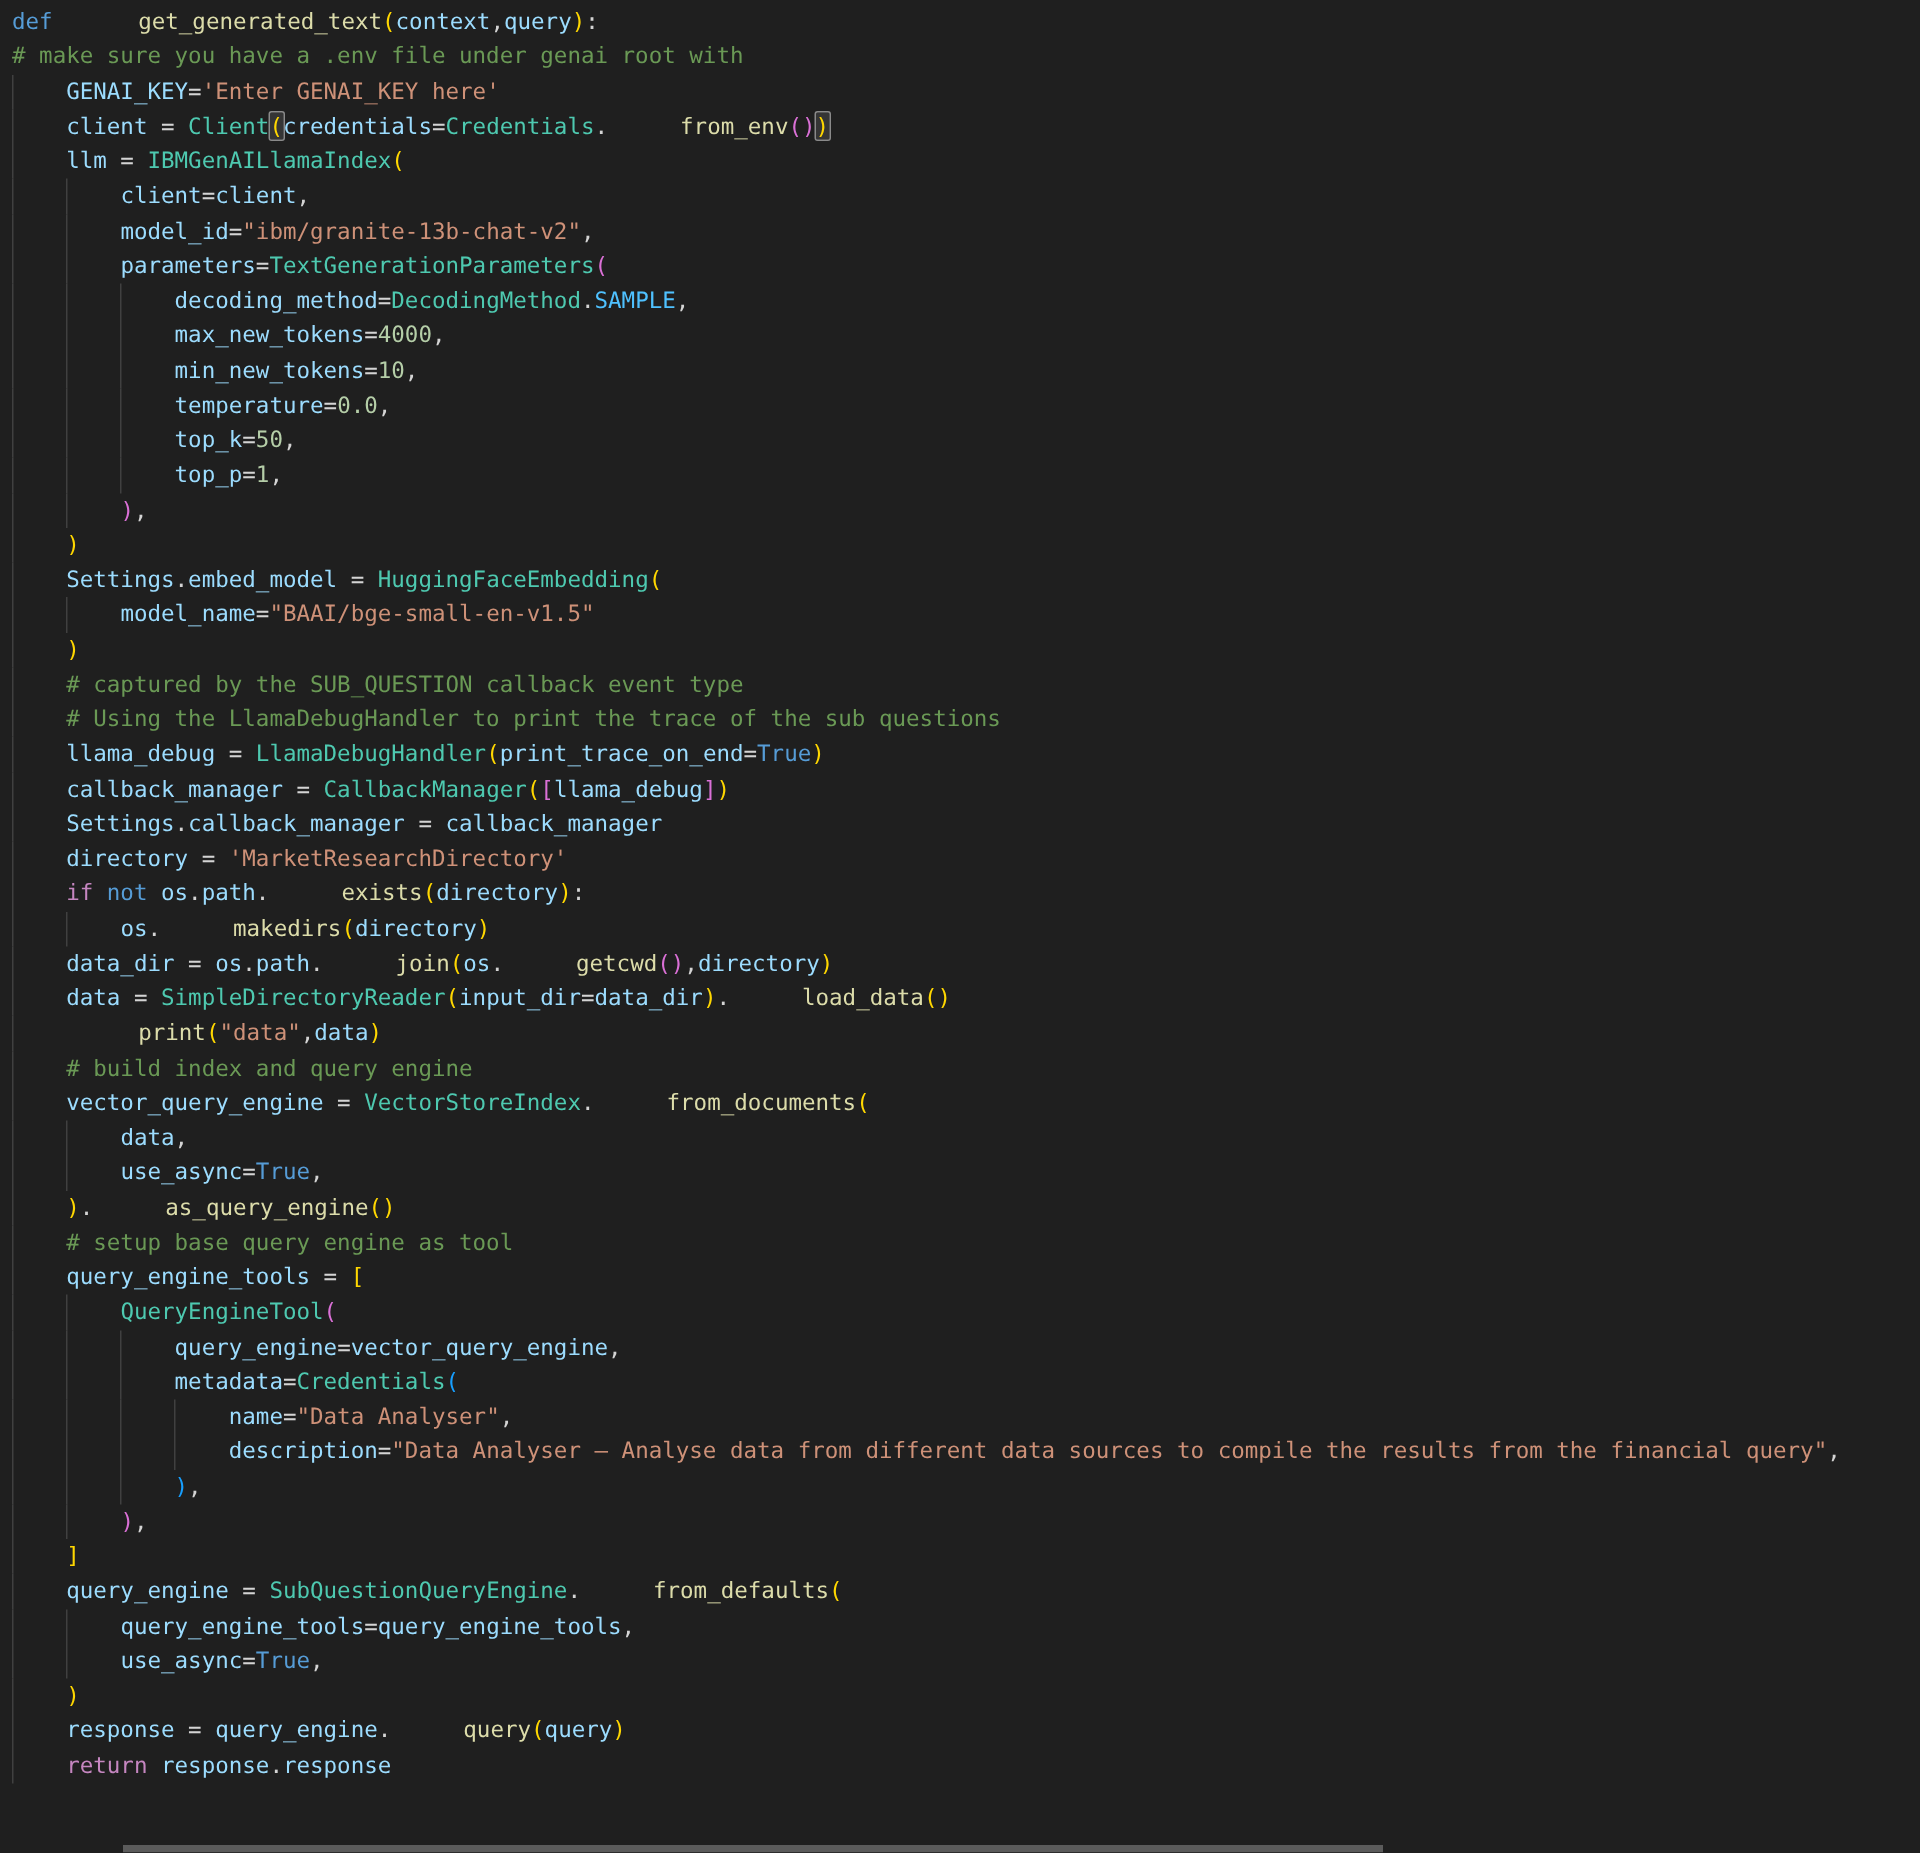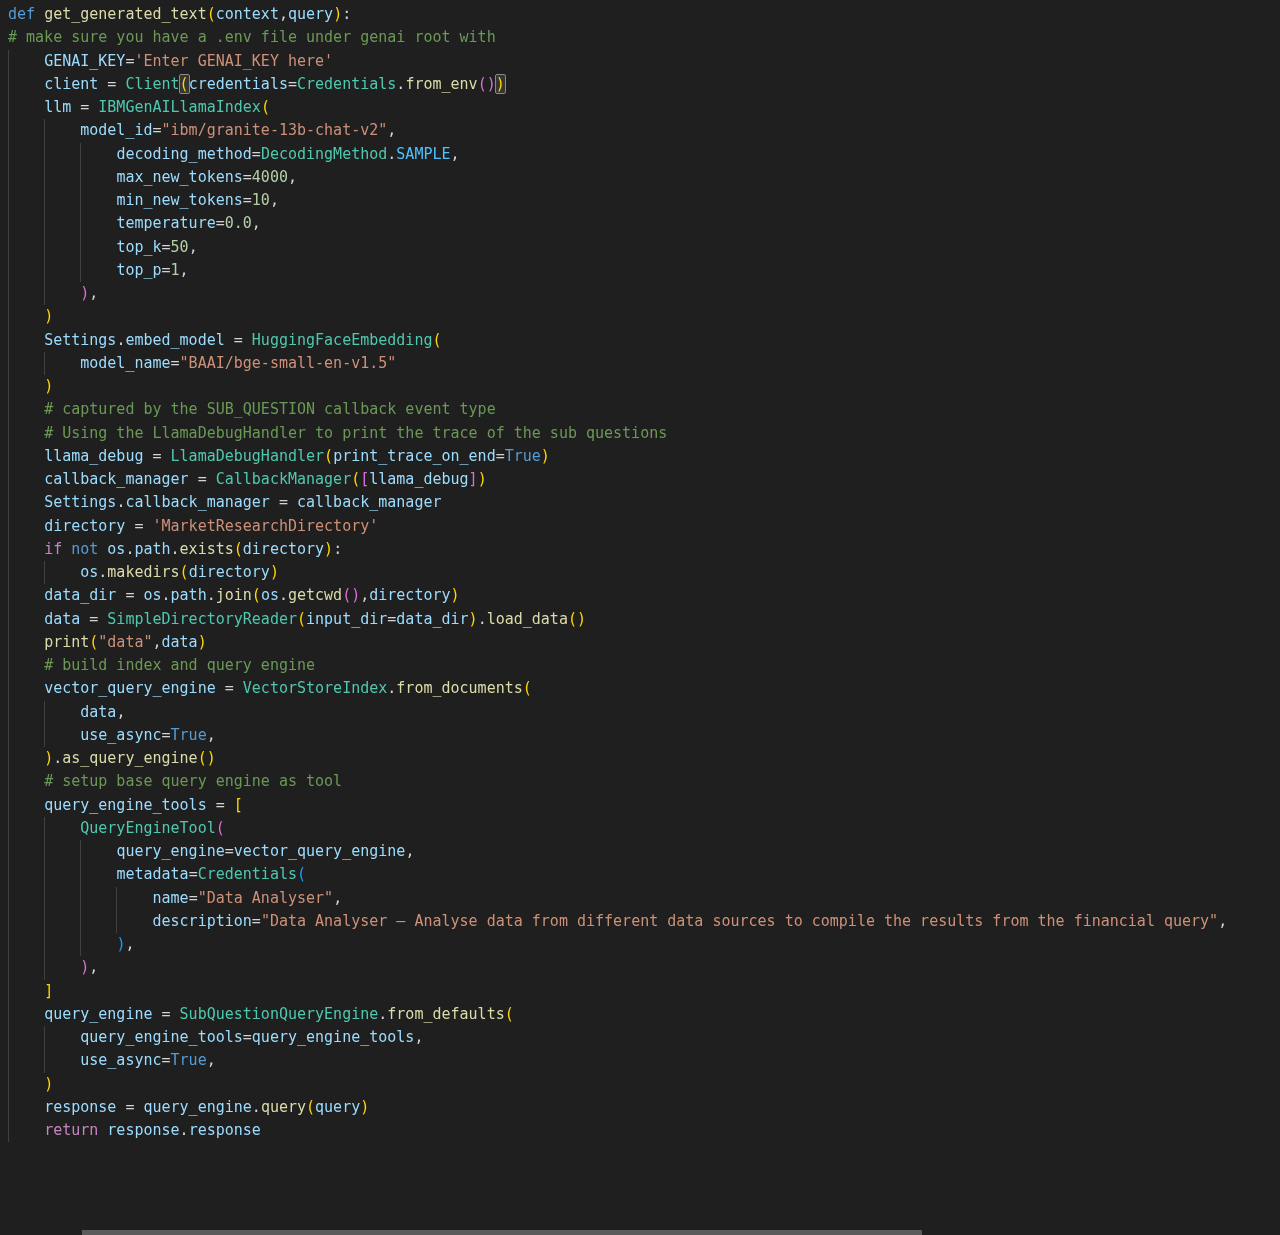--- a/index.html
+++ b/index.html
@@ -27,21 +27,21 @@
   }
   .guide {
     position: absolute;
     top: 0; bottom: 0;
     width: 1px;
     background: var(--guide);
   }
   .tk-c  { color: var(--c); }
   .tk-k  { color: var(--k); }
   .tk-kb { color: var(--kb); }
-  .tk-f  { color: var(--f); }
+  .tk-f  { color: var(--f); margin-left: 48px; }
   .tk-t  { color: var(--t); }
   .tk-v  { color: var(--v); }
   .tk-s  { color: var(--s); }
   .tk-n  { color: var(--n); }
   .tk-ct { color: var(--ct); }
   .tk-p  { color: var(--p); }
   .tk-b1 { color: var(--b1); }
   .tk-b2 { color: var(--b2); }
   .tk-b3 { color: var(--b3); }
   .match {
@@ -62,21 +62,23 @@
 </head>
 <body style="background: rgb(31, 31, 31);">
 
 <div class="editor">
   <div>
       <div class="line"><span class="tk-kb">def</span><span class="tk-p"> </span><span class="tk-f">get_generated_text</span><span class="tk-b1">(</span><span class="tk-v">context</span><span class="tk-p">,</span><span class="tk-v">query</span><span class="tk-b1">)</span><span class="tk-p">:</span></div>
       <div class="line"><span class="tk-c"># make sure you have a .env file under genai root with</span></div>
       <div class="line"><i class="guide" style="left: calc(0ch + 8px);"></i><span class="tk-p">    </span><span class="tk-v">GENAI_KEY</span><span class="tk-p">=</span><span class="tk-s">'Enter GENAI_KEY here'</span></div>
       <div class="line"><i class="guide" style="left: calc(0ch + 8px);"></i><span class="tk-p">    </span><span class="tk-v">client</span><span class="tk-p"> = </span><span class="tk-t">Client</span><span class="tk-b1 match">(</span><span class="tk-v">credentials</span><span class="tk-p">=</span><span class="tk-t">Credentials</span><span class="tk-p">.</span><span class="tk-f">from_env</span><span class="tk-b2">()</span><span class="tk-b1 match">)</span></div>
       <div class="line"><i class="guide" style="left: calc(0ch + 8px);"></i><span class="tk-p">    </span><span class="tk-v">llm</span><span class="tk-p"> = </span><span class="tk-t">IBMGenAILlamaIndex</span><span class="tk-b1">(</span></div>
+      <div class="line"><i class="guide" style="left: calc(0ch + 8px);"></i><i class="guide" style="left: calc(4ch + 8px);"></i><span class="tk-p">        </span><span class="tk-v">client</span><span class="tk-p">=</span><span class="tk-v">client</span><span class="tk-p">,</span></div>
       <div class="line"><i class="guide" style="left: calc(0ch + 8px);"></i><i class="guide" style="left: calc(4ch + 8px);"></i><span class="tk-p">        </span><span class="tk-v">model_id</span><span class="tk-p">=</span><span class="tk-s">"ibm/granite-13b-chat-v2"</span><span class="tk-p">,</span></div>
+      <div class="line"><i class="guide" style="left: calc(0ch + 8px);"></i><i class="guide" style="left: calc(4ch + 8px);"></i><span class="tk-p">        </span><span class="tk-v">parameters</span><span class="tk-p">=</span><span class="tk-t">TextGenerationParameters</span><span class="tk-b2">(</span></div>
       <div class="line"><i class="guide" style="left: calc(0ch + 8px);"></i><i class="guide" style="left: calc(4ch + 8px);"></i><i class="guide" style="left: calc(8ch + 8px);"></i><span class="tk-p">            </span><span class="tk-v">decoding_method</span><span class="tk-p">=</span><span class="tk-t">DecodingMethod</span><span class="tk-p">.</span><span class="tk-ct">SAMPLE</span><span class="tk-p">,</span></div>
       <div class="line"><i class="guide" style="left: calc(0ch + 8px);"></i><i class="guide" style="left: calc(4ch + 8px);"></i><i class="guide" style="left: calc(8ch + 8px);"></i><span class="tk-p">            </span><span class="tk-v">max_new_tokens</span><span class="tk-p">=</span><span class="tk-n">4000</span><span class="tk-p">,</span></div>
       <div class="line"><i class="guide" style="left: calc(0ch + 8px);"></i><i class="guide" style="left: calc(4ch + 8px);"></i><i class="guide" style="left: calc(8ch + 8px);"></i><span class="tk-p">            </span><span class="tk-v">min_new_tokens</span><span class="tk-p">=</span><span class="tk-n">10</span><span class="tk-p">,</span></div>
       <div class="line"><i class="guide" style="left: calc(0ch + 8px);"></i><i class="guide" style="left: calc(4ch + 8px);"></i><i class="guide" style="left: calc(8ch + 8px);"></i><span class="tk-p">            </span><span class="tk-v">temperature</span><span class="tk-p">=</span><span class="tk-n">0.0</span><span class="tk-p">,</span></div>
       <div class="line"><i class="guide" style="left: calc(0ch + 8px);"></i><i class="guide" style="left: calc(4ch + 8px);"></i><i class="guide" style="left: calc(8ch + 8px);"></i><span class="tk-p">            </span><span class="tk-v">top_k</span><span class="tk-p">=</span><span class="tk-n">50</span><span class="tk-p">,</span></div>
       <div class="line"><i class="guide" style="left: calc(0ch + 8px);"></i><i class="guide" style="left: calc(4ch + 8px);"></i><i class="guide" style="left: calc(8ch + 8px);"></i><span class="tk-p">            </span><span class="tk-v">top_p</span><span class="tk-p">=</span><span class="tk-n">1</span><span class="tk-p">,</span></div>
       <div class="line"><i class="guide" style="left: calc(0ch + 8px);"></i><i class="guide" style="left: calc(4ch + 8px);"></i><span class="tk-p">        </span><span class="tk-b2">)</span><span class="tk-p">,</span></div>
       <div class="line"><i class="guide" style="left: calc(0ch + 8px);"></i><span class="tk-p">    </span><span class="tk-b1">)</span></div>
       <div class="line"><i class="guide" style="left: calc(0ch + 8px);"></i><span class="tk-p">    </span><span class="tk-v">Settings</span><span class="tk-p">.</span><span class="tk-v">embed_model</span><span class="tk-p"> = </span><span class="tk-t">HuggingFaceEmbedding</span><span class="tk-b1">(</span></div>
       <div class="line"><i class="guide" style="left: calc(0ch + 8px);"></i><i class="guide" style="left: calc(4ch + 8px);"></i><span class="tk-p">        </span><span class="tk-v">model_name</span><span class="tk-p">=</span><span class="tk-s">"BAAI/bge-small-en-v1.5"</span></div>

